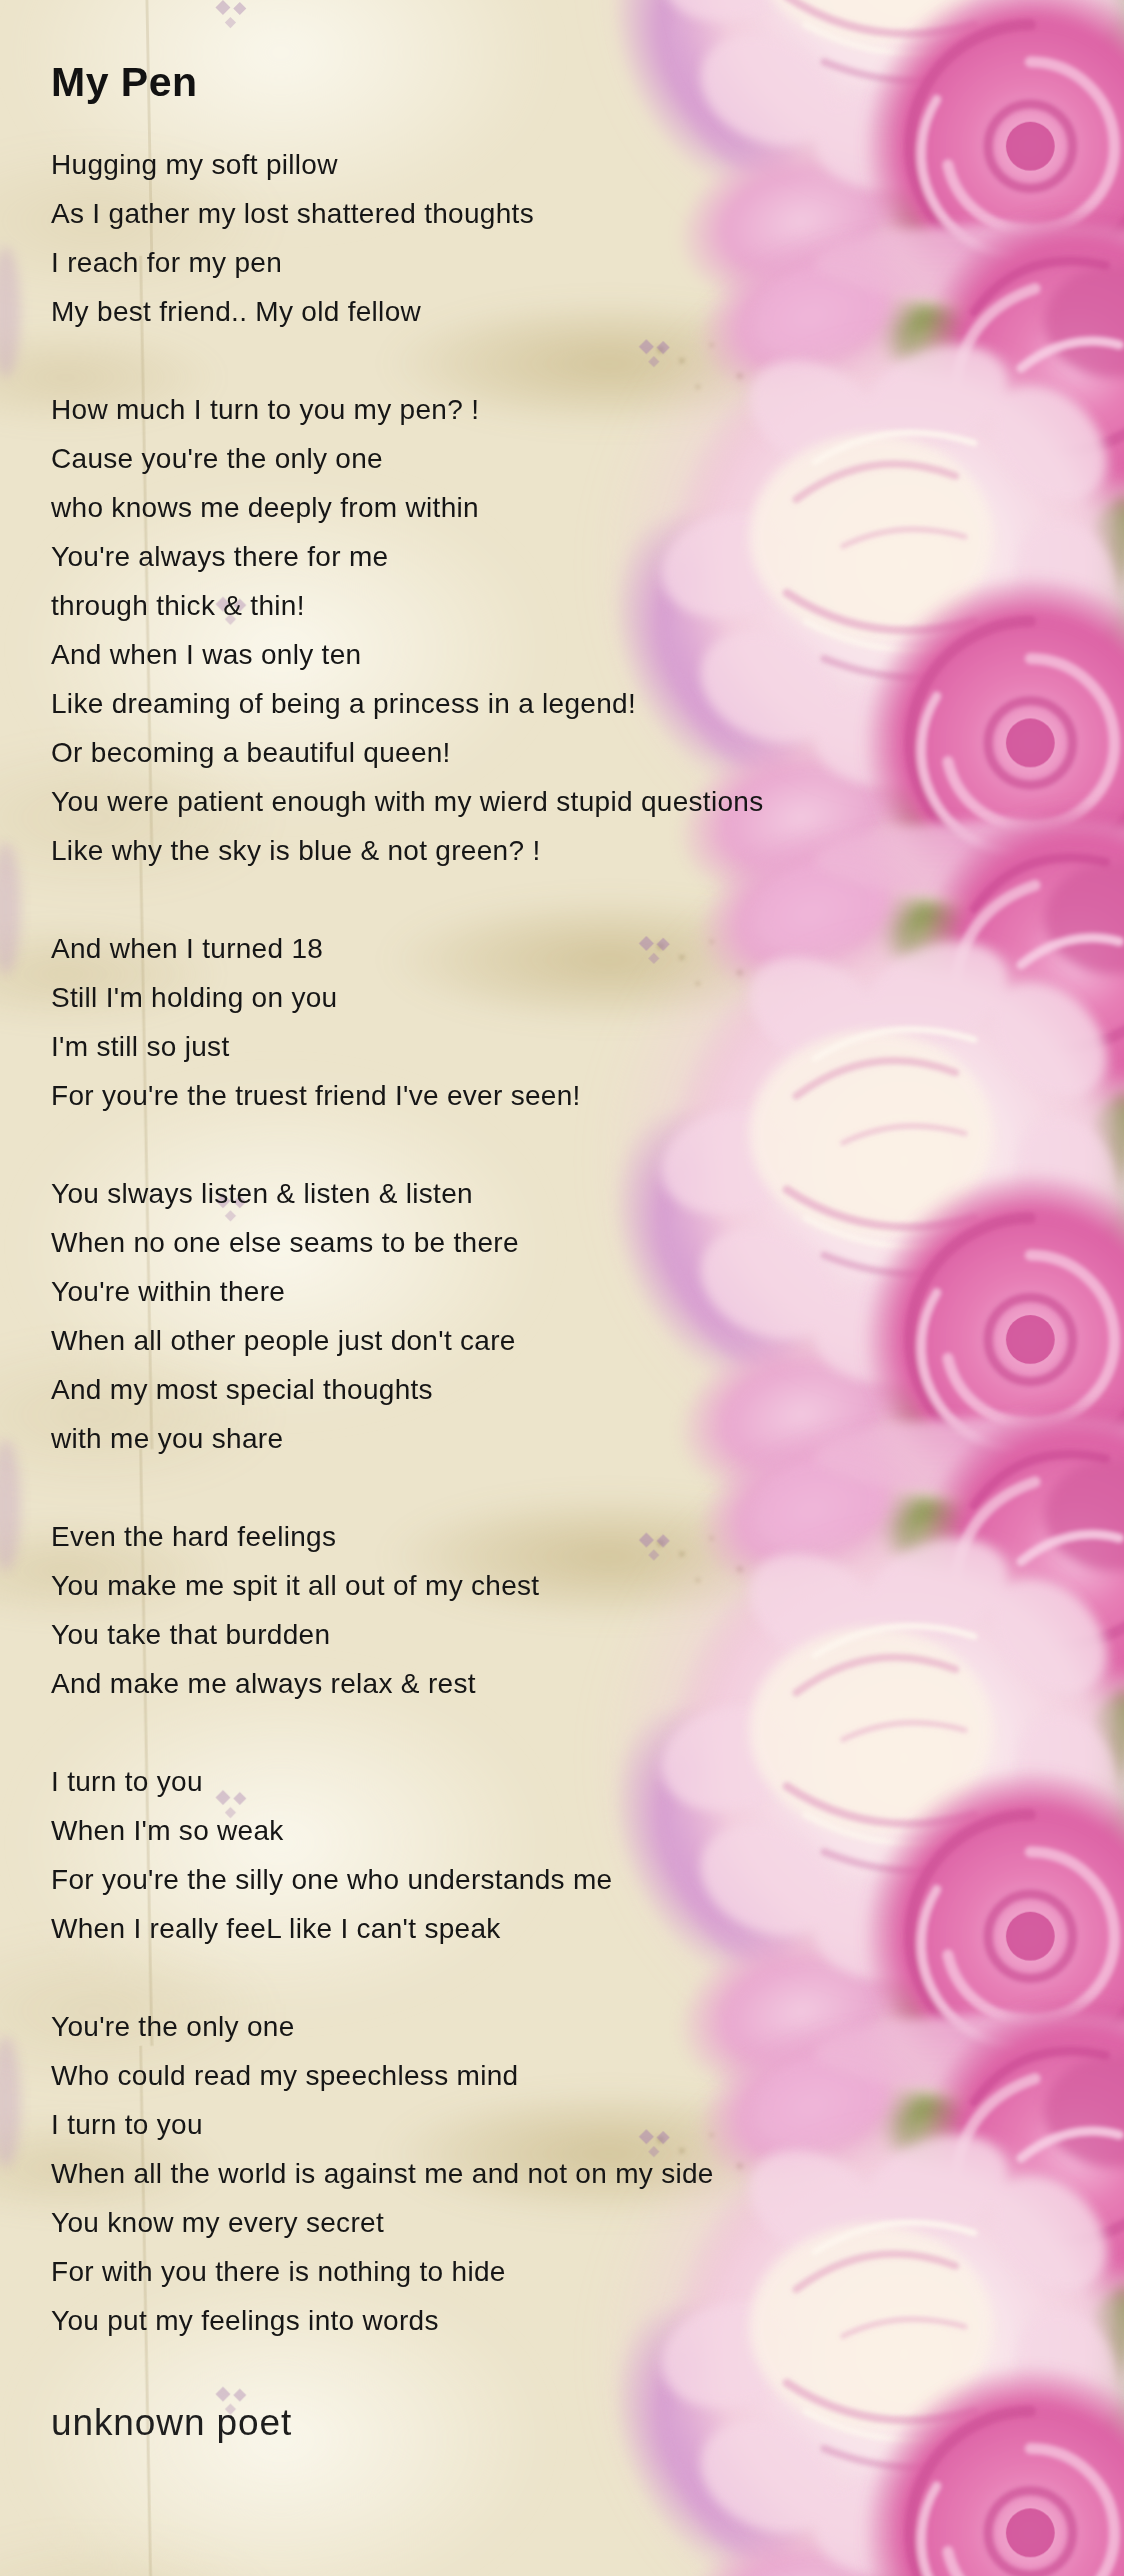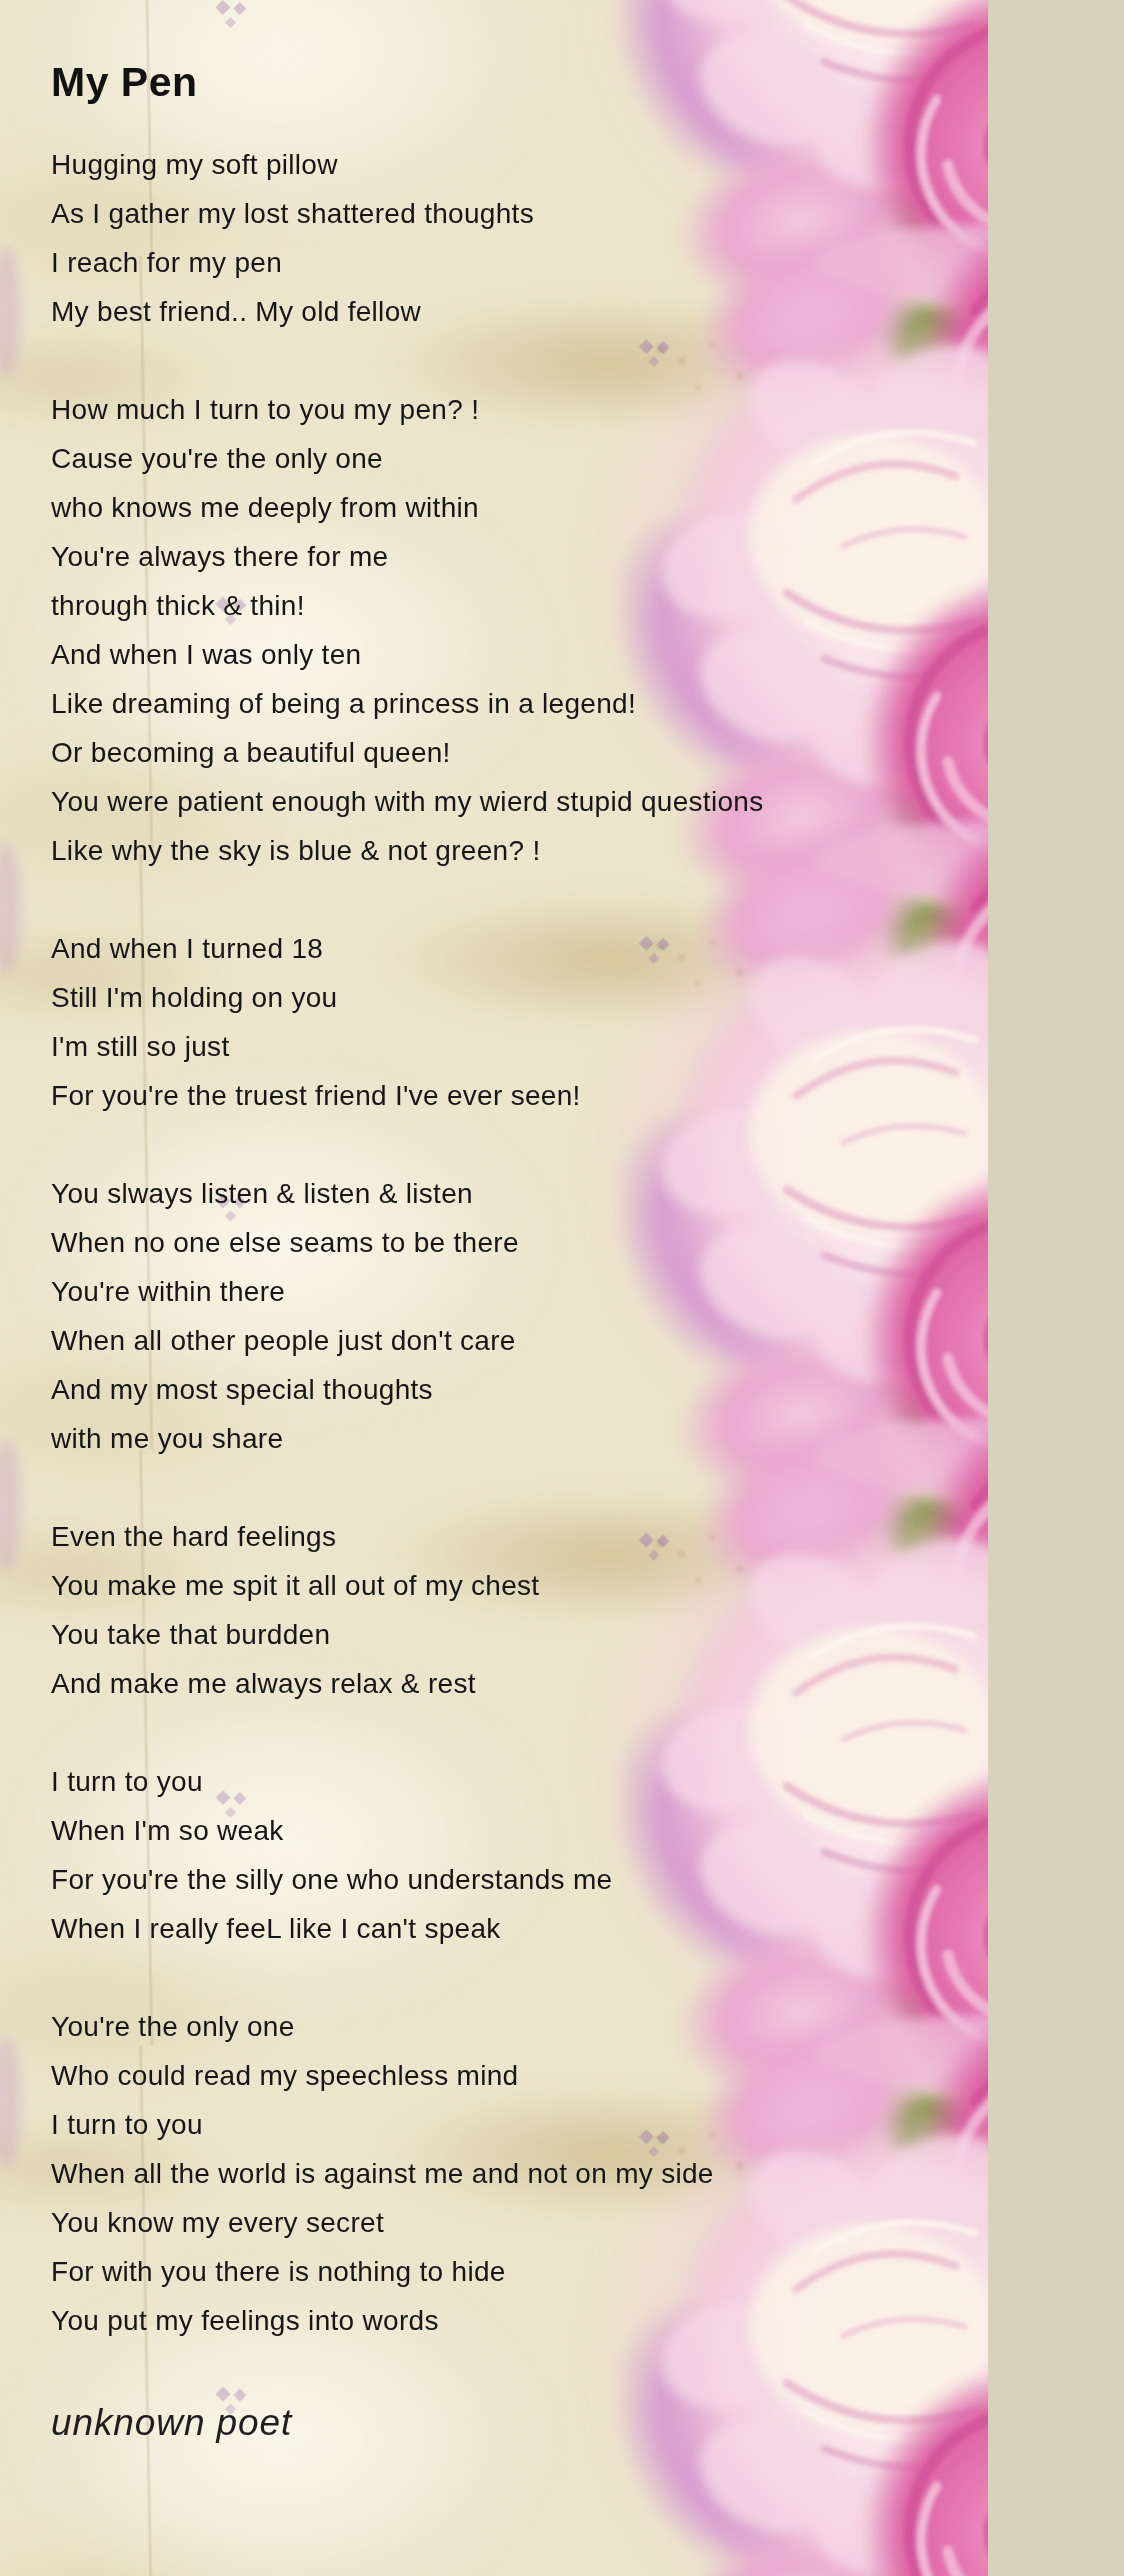--- a/index.html
+++ b/index.html
@@ -1,36 +1,36 @@
 <!DOCTYPE html>
 <html style="font-size:15px"><head>
 <meta charset="utf-8">
 <style>
   html,body{margin:0;padding:0;background:#d8d2bd;}
   .page{
-    position:relative;width:988px;height:2576px;overflow:hidden;
+    position:relative;width:1124px;height:2576px;overflow:hidden;
     background:#ece4cb;
     font-family:"Liberation Sans","DejaVu Sans",sans-serif;
   }
   .bg{position:absolute;left:0;top:0;width:1124px;height:2576px;display:block;}
   .text-layer{
     position:absolute;left:51px;top:0;width:993px;z-index:2;
     color:#161616;
   }
   .poem-title{
     font-size:41px;line-height:60px;font-weight:700;letter-spacing:0.5px;
     margin:52px 0 28px 0;color:#121212;
   }
   .stanza{margin:0 0 49px 0;}
   .line{
     font-size:28px;line-height:49px;font-weight:400;white-space:nowrap;
     letter-spacing:0.3px;
   }
   .signature{
-    font-size:37px;line-height:52px;font-style:italic;font-weight:400;
+    font-size:37px;line-height:52px;font-weight:400;
     margin-top:52px;color:#1e1e1e;letter-spacing:0.9px;
   }
 </style>
 </head>
 <body>
 
 <div class="page">
 
   <svg class="bg" width="1124" height="2576" viewBox="0 0 1200 2750" aria-hidden="true">
     <defs>

